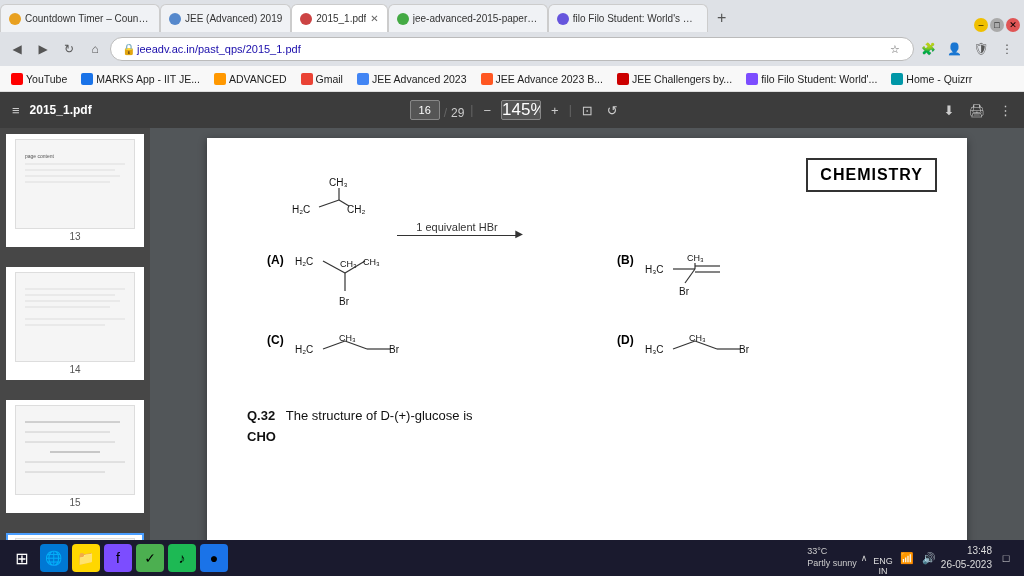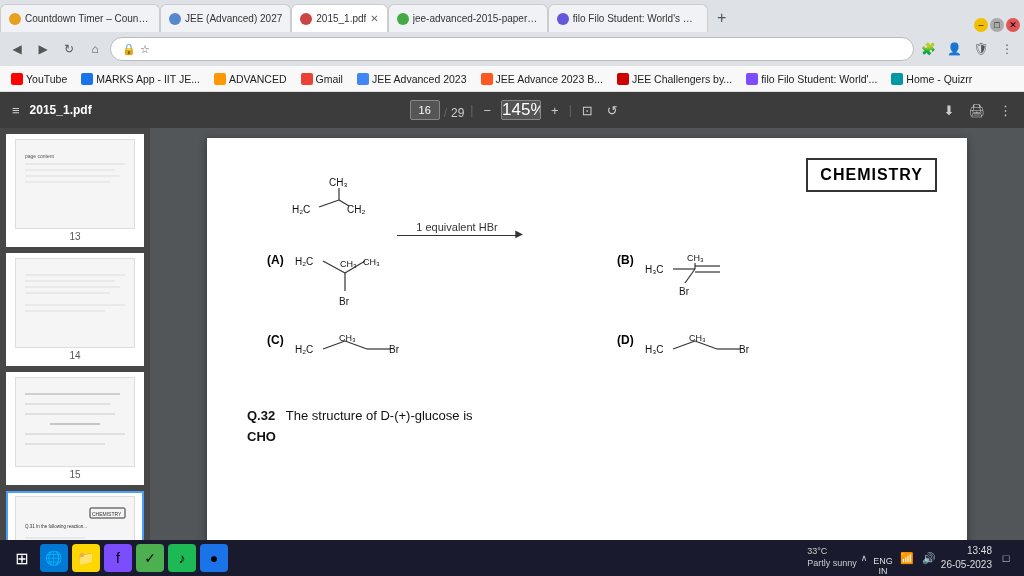--- a/index.html
+++ b/index.html
@@ -34,21 +34,21 @@
     .pdf-title { font-size: 12px; color: #fff; font-weight: bold; }
     .pdf-spacer { flex: 1; }
     .pdf-toolbar-btn { color: #ccc; font-size: 13px; cursor: pointer; padding: 2px 4px; border-radius: 3px; }
     .page-info { display: flex; align-items: flex-end; gap: 4px; font-size: 12px; color: #ccc; }
     .page-input { width: 30px; height: 20px; text-align: center; background: #555; border: 1px solid #888; color: #fff; font-size: 11px; border-radius: 2px; }
     .separator { color: #666; }
     .zoom-info { display: flex; align-items: center; gap: 3px; font-size: 12px; color: #ccc; }
     .zoom-input { width: 40px; height: 20px; text-align: center; background: #555; border: 1px solid #888; color: #fff; font-size: 17px; border-radius: 2px; }
 
     .pdf-content-area { display: flex; flex: 1; overflow: hidden; }
-    .pdf-sidebar { width: 150px; background: #474747; display: flex; flex-direction: column; overflow-y: auto; padding: 6px; gap: 6px; }
+    .pdf-sidebar { width: 150px; background: #474747; display: flex; flex-direction: column; overflow-y: auto; padding: 6px; gap: 20px; }
     .thumbnail { background: #fff; border: 2px solid transparent; cursor: pointer; display: flex; flex-direction: column; align-items: center; padding: 3px; }
     .thumbnail.active { border-color: #4a9eff; }
     .thumb-img { width: 120px; height: 90px; background: #f5f5f5; border: 1px solid #ddd; display: flex; align-items: flex-end; justify-content: center; padding-bottom: 2px; }
     .thumb-num { font-size: 10px; color: #555; margin-top: 2px; }
 
     .pdf-main { flex: 1; overflow-y: auto; background: #525659; display: flex; justify-content: center; padding: 10px; }
     .pdf-page { background: #fff; width: 760px; min-height: 480px; padding: 30px 40px; position: relative; box-shadow: 0 2px 8px rgba(0,0,0,0.4); }
 
     .chemistry-box { position: absolute; top: 20px; right: 30px; border: 2px solid #333; padding: 6px 12px; font-size: 16px; font-weight: bold; letter-spacing: 1px; }
 
@@ -83,21 +83,21 @@
 
 <div class="browser-chrome">
 
   <div class="tab-bar">
     <div class="tab">
       <div class="tab-icon" style="background:#e8a020;"></div>
       <span class="tab-title">Countdown Timer – Countdown</span>
     </div>
     <div class="tab">
       <div class="tab-icon" style="background:#5588cc;"></div>
-      <span class="tab-title">JEE (Advanced) 2027</span>
+      <span class="tab-title">JEE (Advanced) 2019</span>
     </div>
     <div class="tab active">
       <div class="tab-icon" style="background:#cc4444;"></div>
       <span class="tab-title">2015_1.pdf</span>
       <span class="tab-close">✕</span>
     </div>
     <div class="tab">
       <div class="tab-icon" style="background:#44aa44;"></div>
       <span class="tab-title">jee-advanced-2015-paper-1-sci...</span>
     </div>
@@ -113,20 +113,21 @@
     </div>
   </div>
 
   <div class="address-bar-row">
     <div class="nav-btn">◀</div>
     <div class="nav-btn">▶</div>
     <div class="nav-btn">↻</div>
     <div class="nav-btn">⌂</div>
     <div class="address-bar">
       <span class="addr-icon">🔒</span>
+      <span class="address-url">jeeadv.ac.in/past_qps/2015_1.pdf</span>
       <div class="address-icons">
         <span class="addr-icon">☆</span>
       </div>
     </div>
     <div class="nav-btn">🧩</div>
     <div class="nav-btn">👤</div>
     <div class="nav-btn">🛡</div>
     <div class="nav-btn">⋮</div>
   </div>
 

